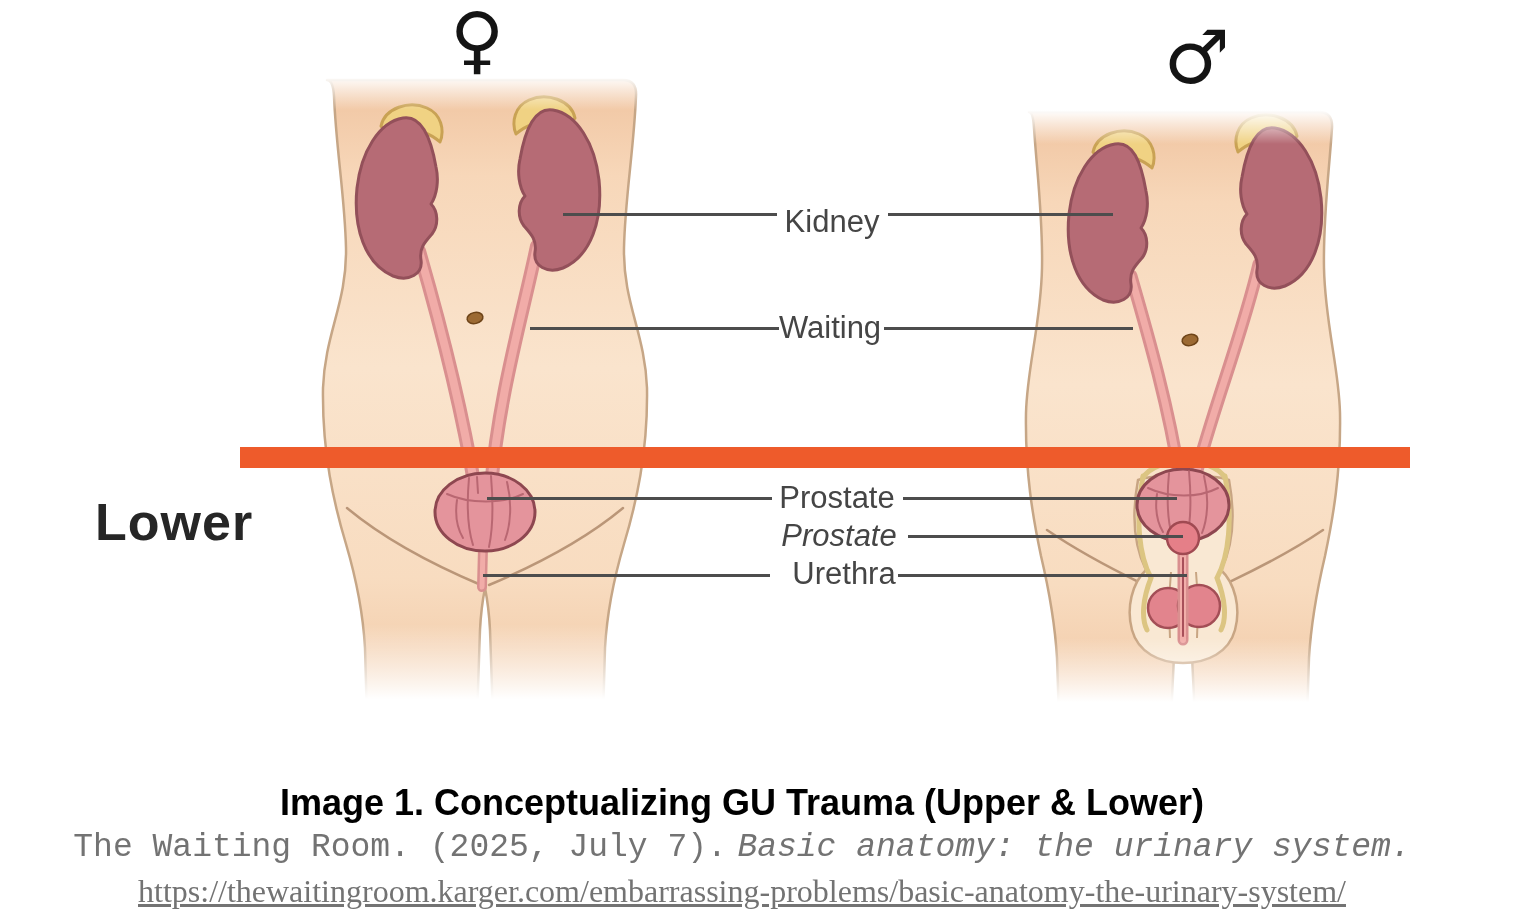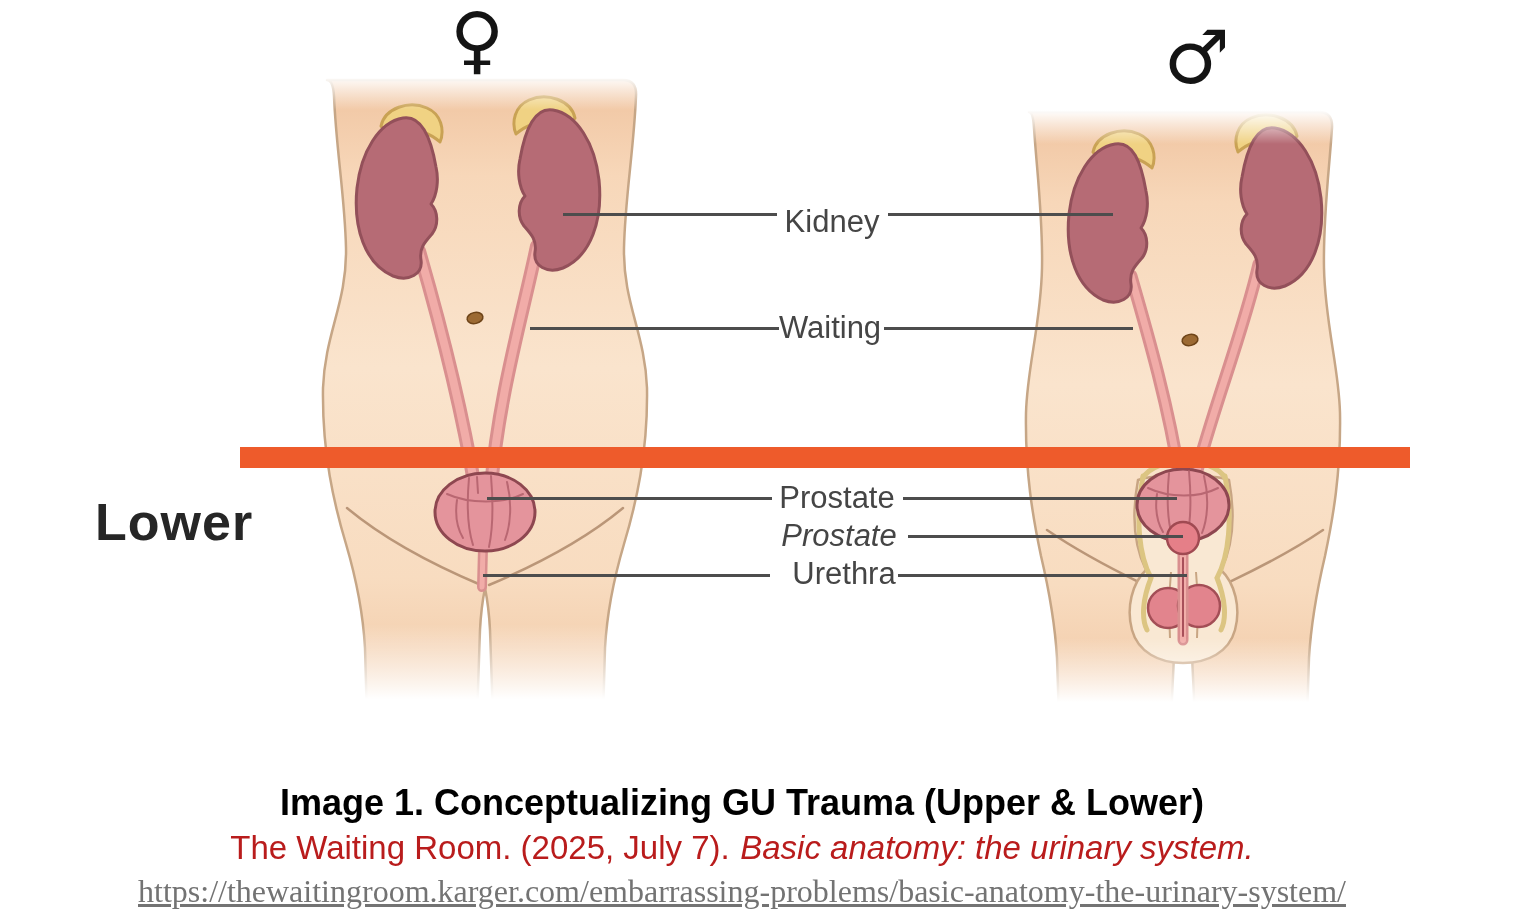--- a/index.html
+++ b/index.html
@@ -54,21 +54,21 @@
   .fig-male{left:983px;top:78px;width:385px;height:640px;}
   
   .caption{
     position:absolute;left:0;top:752px;width:1484px;text-align:center;z-index:9;margin-top:28px;
   }
   .caption-title{
     font-family:"Liberation Sans",sans-serif;font-weight:bold;
     font-size:36px;line-height:46px;color:#000;
   }
   .caption-cite{
-    font-family:Liberation Sans, sans-serif;font-size:33px;line-height:44px;color:#b91c1c;
+    font-family:Liberation Mono, monospace;font-size:33px;line-height:44px;color:#737373;
   }
   .cite-work{font-style:italic;margin-left:0.32em;}
   .caption-url{
     font-family:"Liberation Serif",serif;font-size:32px;line-height:42px;
     color:#737373;text-decoration:underline;cursor:pointer;word-break:break-all;
   }
 </style>
 </head>
 <body>
 

